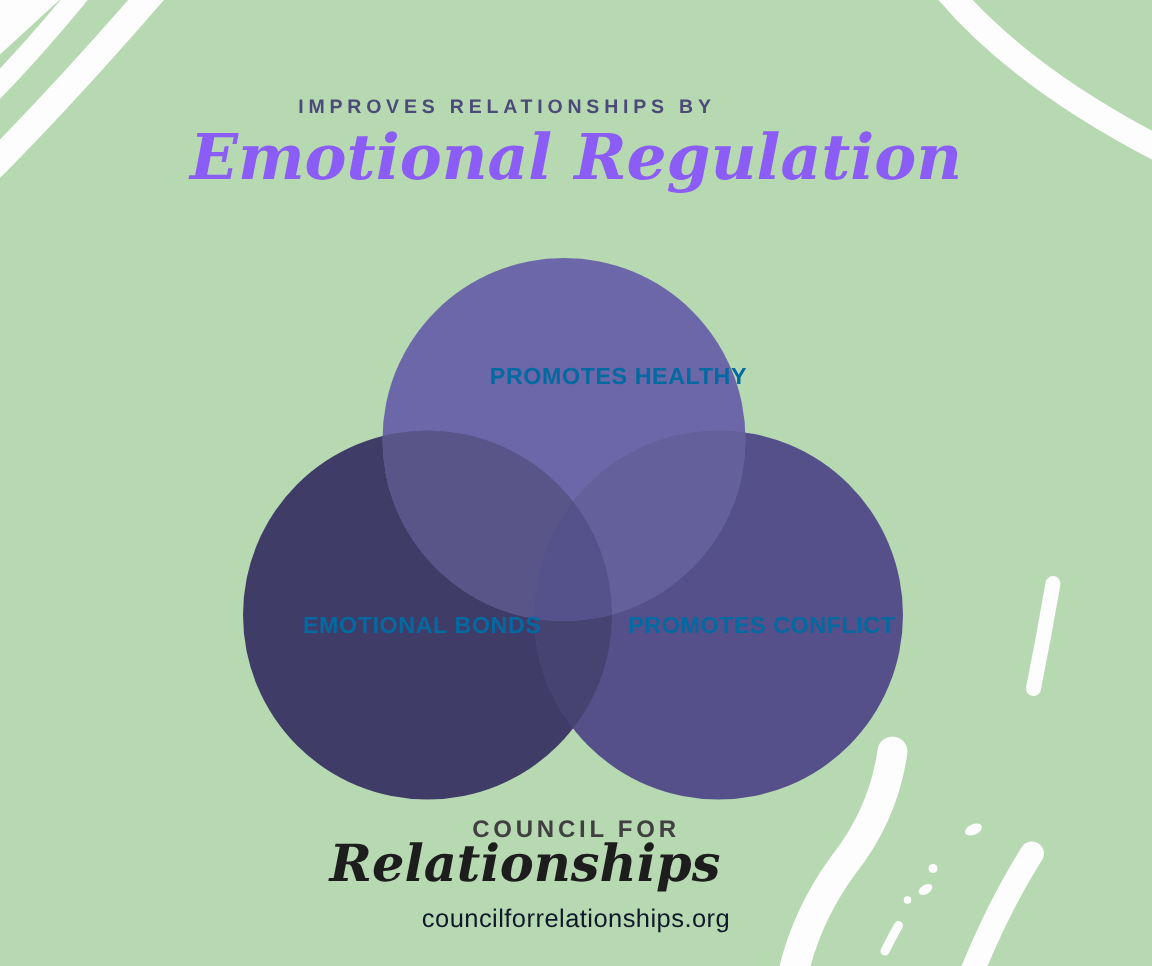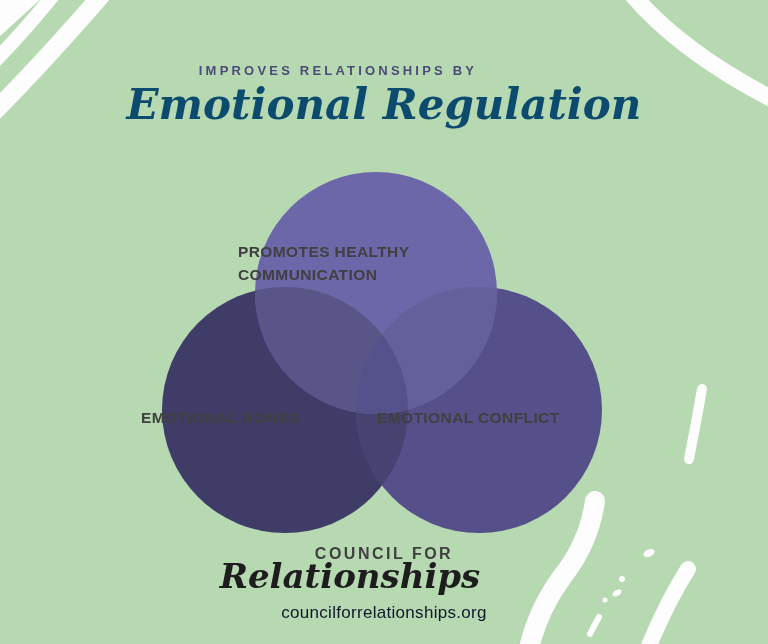--- a/index.html
+++ b/index.html
@@ -15,28 +15,28 @@
     text-align:center;
     font-size:13px; font-weight:700; letter-spacing:3.2px;
     color:#4c4a78;
   }
   .title {
     position:absolute; left:0; top:80px; width:768px;
     text-align:center;
     font-family:"DejaVu Serif", serif;
     font-style:italic; font-weight:700;
     font-size:42px;
-    color:#0c4a6e;
+    color:#8b5cf6;
   }
   .venn-label {
     position:absolute;
-    text-align:left;
+    text-align:right;
     font-size:15.5px; font-weight:700; letter-spacing:0.4px;
     line-height:23px;
-    color:#404040;
+    color:#0369a1;
   }
   .venn-label .line { display:block; }
   .label-top   { left:238px; top:240px; width:260px; }
   .label-left  { left:141px; top:406px; width:220px; }
   .label-right { left:377px; top:406px; width:220px; }
   .logo-top {
     position:absolute; left:0; top:545px; width:768px;
     text-align:center;
     font-size:16px; font-weight:800; letter-spacing:2.5px;
     color:#404040;
@@ -103,26 +103,25 @@
         <circle cx="376" cy="293" r="121" clip-path="url(#clipRight)" fill="#55518a"></circle>
       </g>
     </g>
   </svg>
 
   <div class="kicker">IMPROVES RELATIONSHIPS BY</div>
   <div class="title">Emotional Regulation</div>
 
   <div class="venn-label label-top">
     <span class="line">PROMOTES HEALTHY</span>
-    <span class="line">COMMUNICATION</span>
   </div>
   <div class="venn-label label-left">
     <span class="line">EMOTIONAL BONDS</span>
   </div>
   <div class="venn-label label-right">
-    <span class="line">EMOTIONAL CONFLICT</span>
+    <span class="line">PROMOTES CONFLICT</span>
   </div>
 
   <div class="logo-top">COUNCIL FOR</div>
   <div class="logo-script">Relationships</div>
   <div class="website">councilforrelationships.org</div>
 
 </div>
 
 </body></html>

